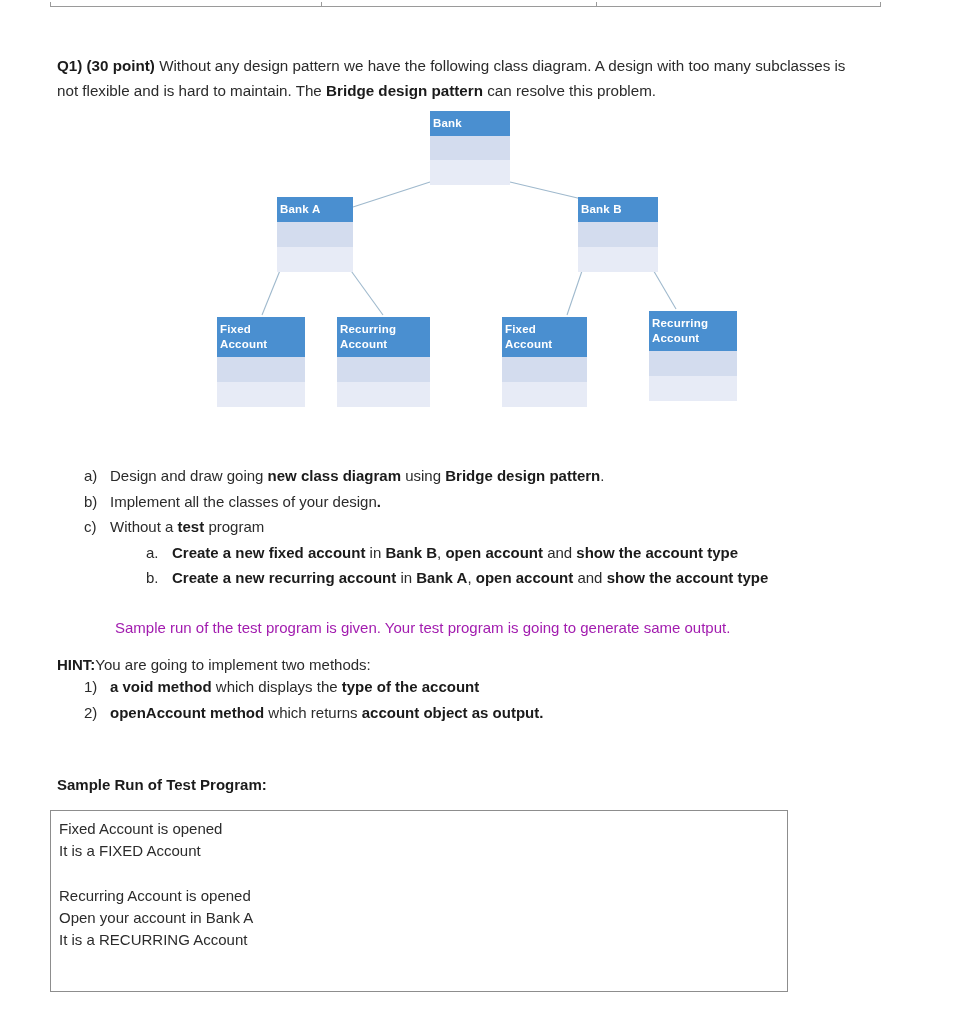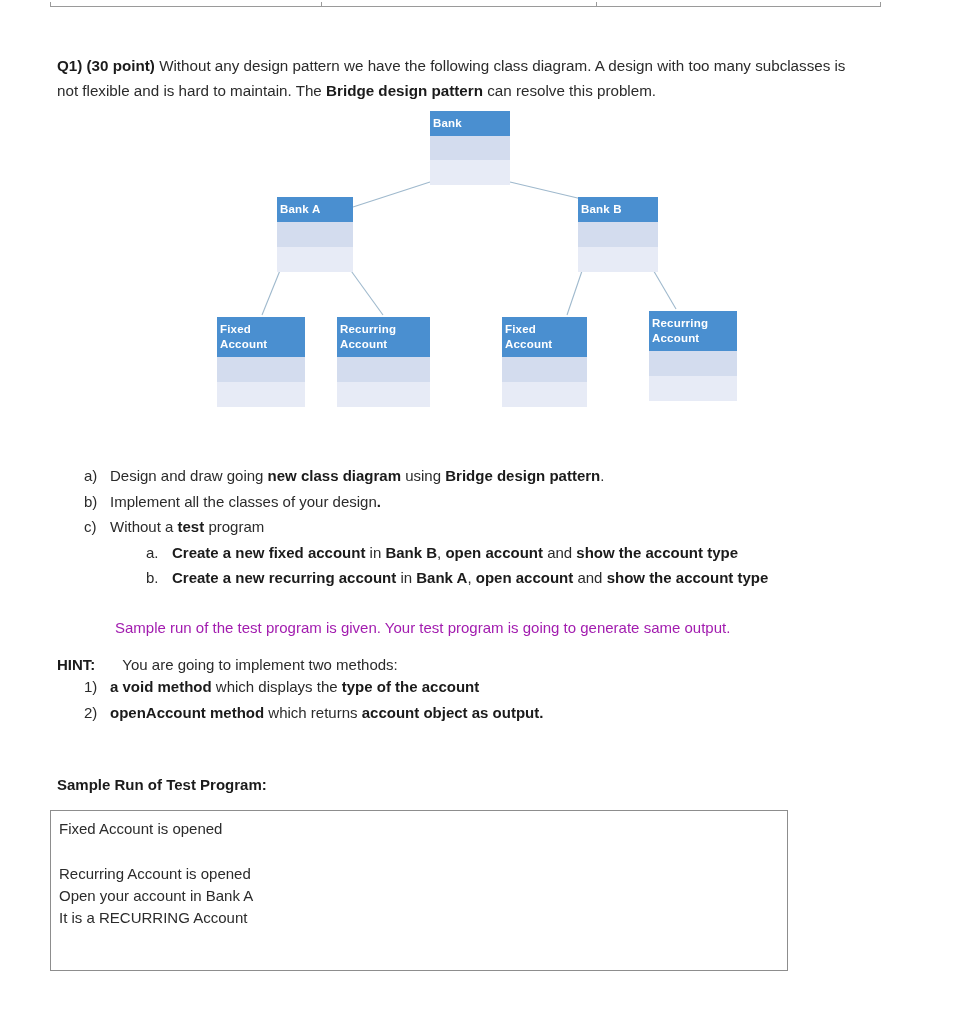--- a/index.html
+++ b/index.html
@@ -119,21 +119,21 @@
 
   .hint {
     position: absolute;
     left: 57px;
     top: 638px;
     width: 800px;
     font-size: 15px;
     line-height: 24px;
     color: #2b2b2b;
   }
-  .hint .lbl { font-weight: bold; color: #1b1b1b; margin-right: 27px; }
+  .hint .lbl { font-weight: bold; color: #1b1b1b; margin-right: 0; }
 
   .list-num {
     position: absolute;
     left: 84px;
     top: 674px;
     width: 790px;
     font-size: 15px;
     line-height: 26px;
     color: #2b2b2b;
   }
@@ -146,21 +146,21 @@
     font-size: 15px;
     font-weight: bold;
     color: #1b1b1b;
   }
 
   .output-box {
     position: absolute;
     left: 50px;
     top: 810px;
     width: 738px;
-    height: 161px;
+    height: 182px;
     border: 1.2px solid #8d8d8d;
     box-sizing: border-box;
     background: #ffffff;
   }
   .output-box .lines {
     padding: 7px 0 0 8px;
     font-size: 15px;
     line-height: 22.3px;
     color: #2b2b2b;
   }
@@ -278,20 +278,21 @@
       <span class="mk">2)</span>
       <span class="tx"><b>openAccount method</b><span> which returns </span><b>account object as output.</b></span>
     </div>
   </div>
 
   <div class="sample-title">Sample Run of Test Program:</div>
 
   <div class="output-box">
     <div class="lines">
         <div>Fixed Account is opened</div>
+        <div>It is a FIXED Account</div>
         <div class="blank"></div>
         <div>Recurring Account is opened</div>
         <div>Open your account in Bank A</div>
         <div>It is a RECURRING Account</div>
       </div>
   </div>
 
 </div>
 
 </body></html>

